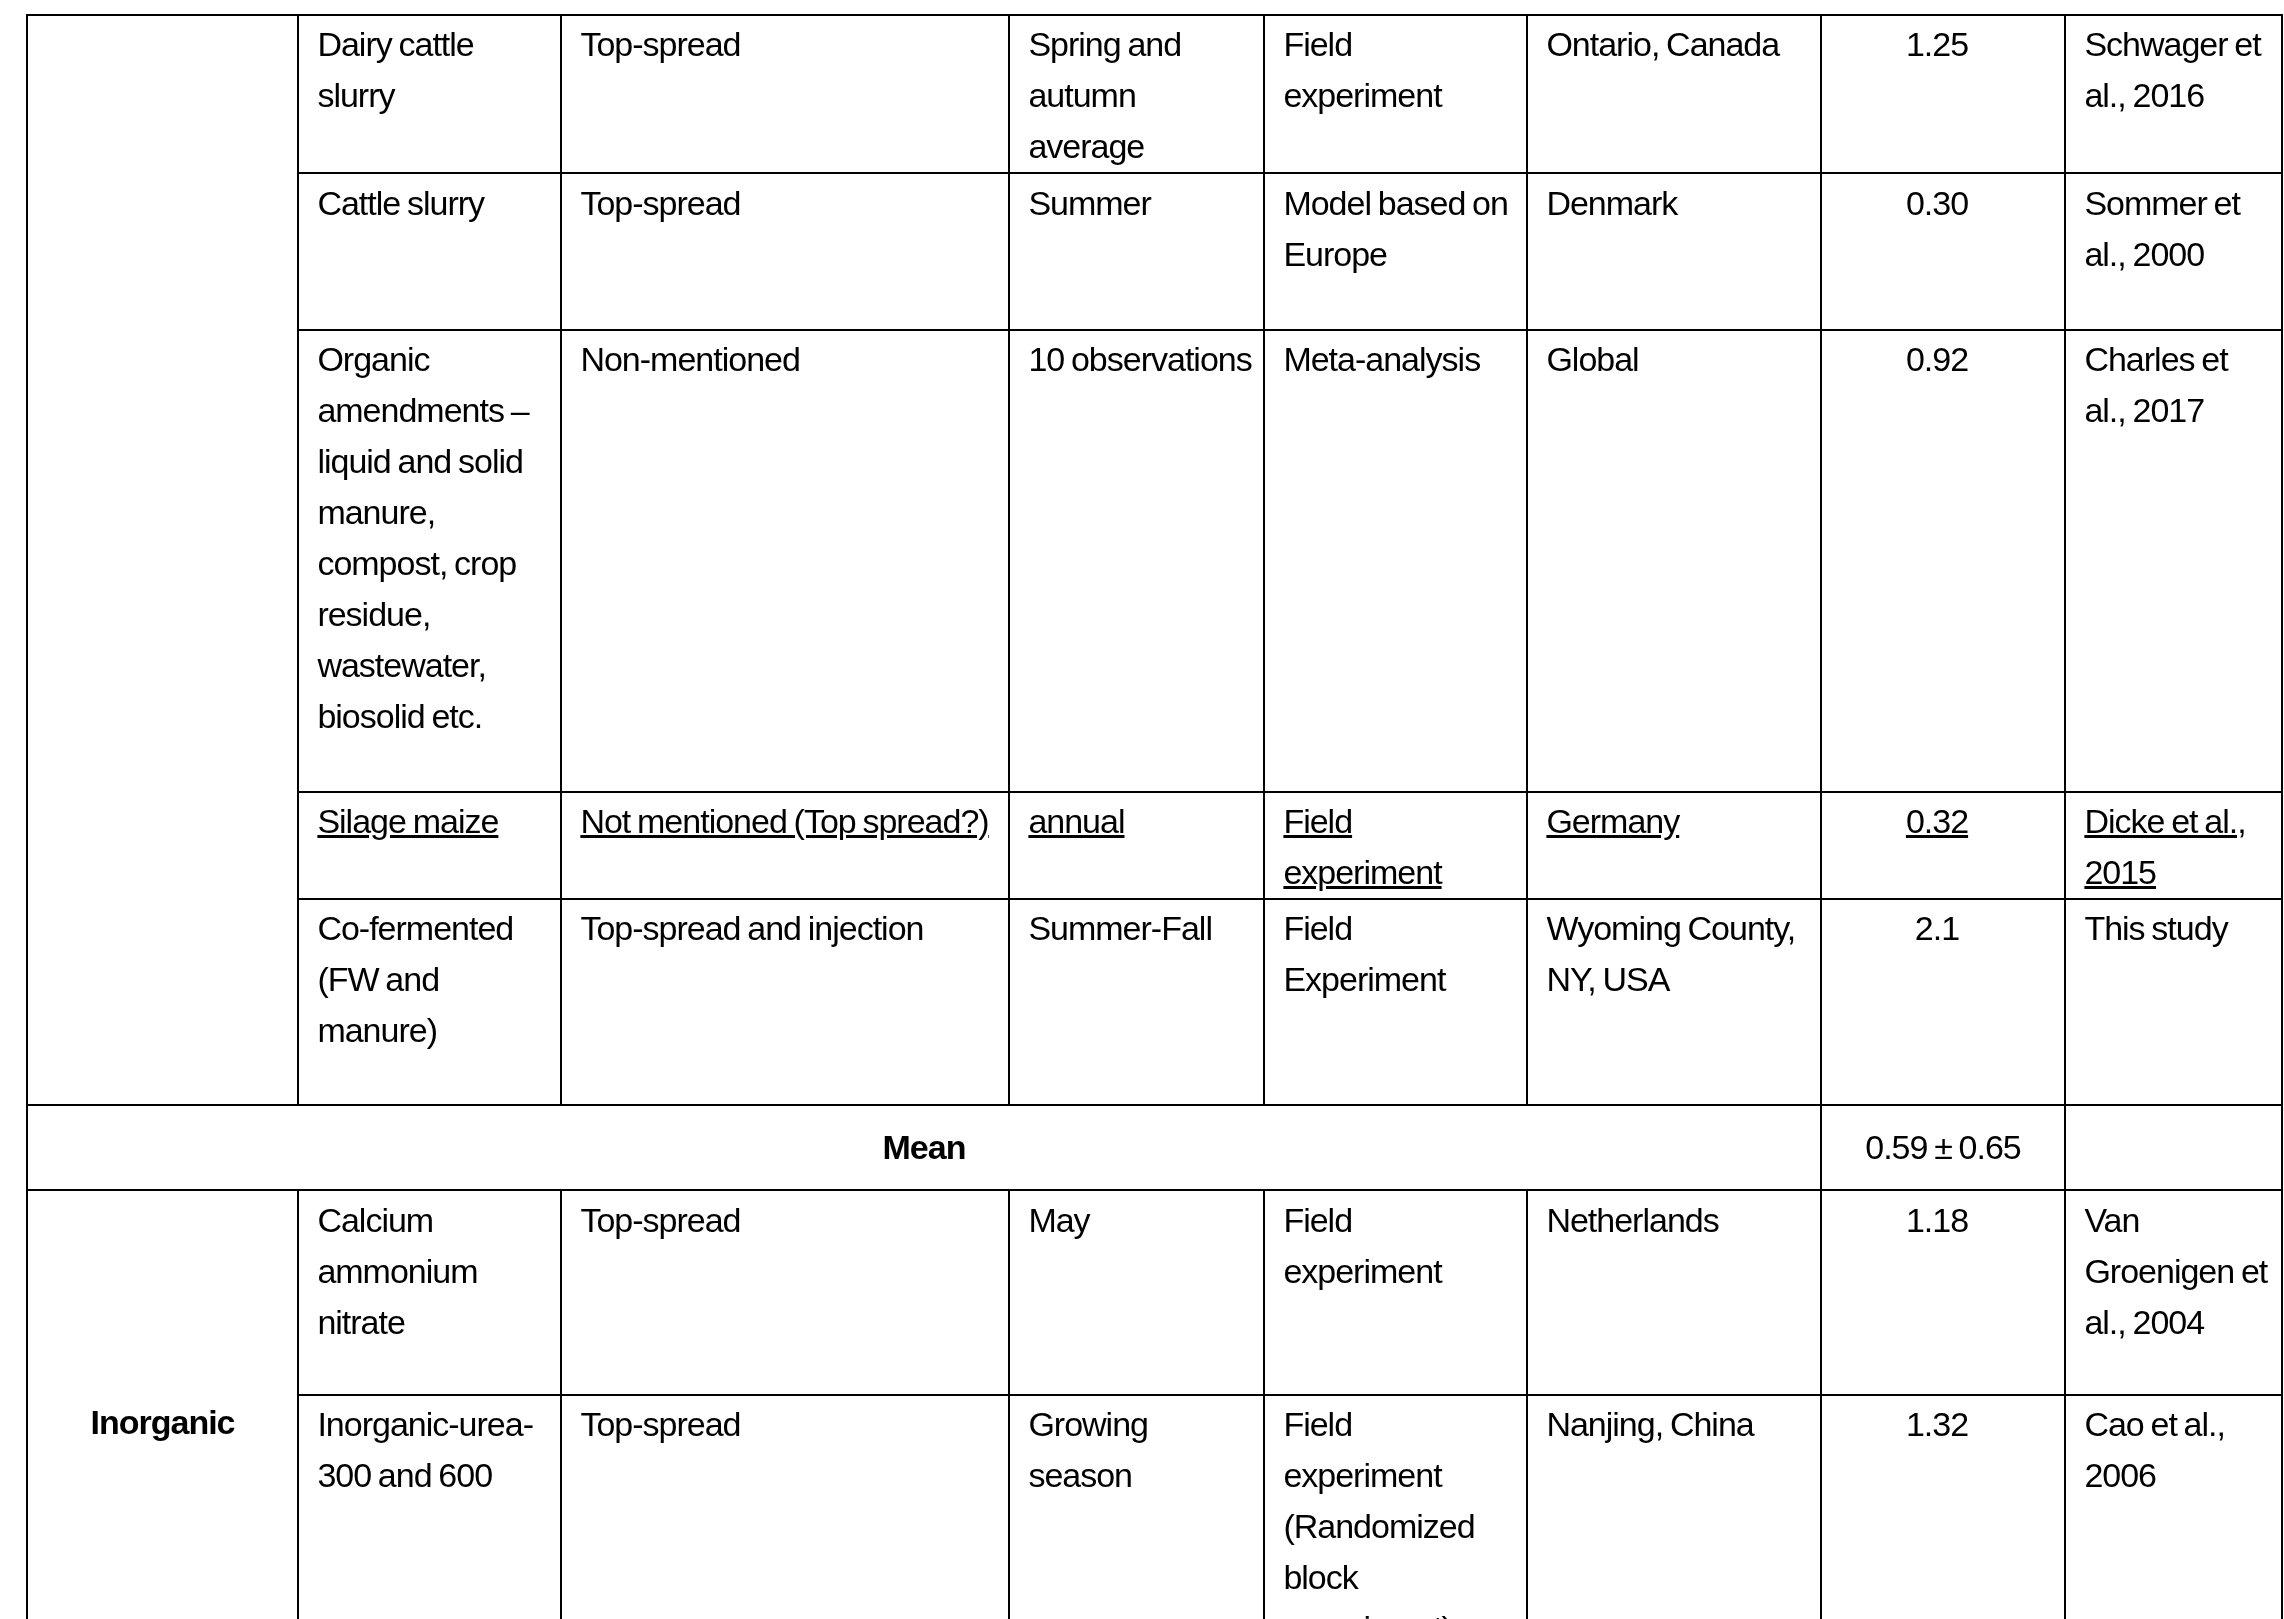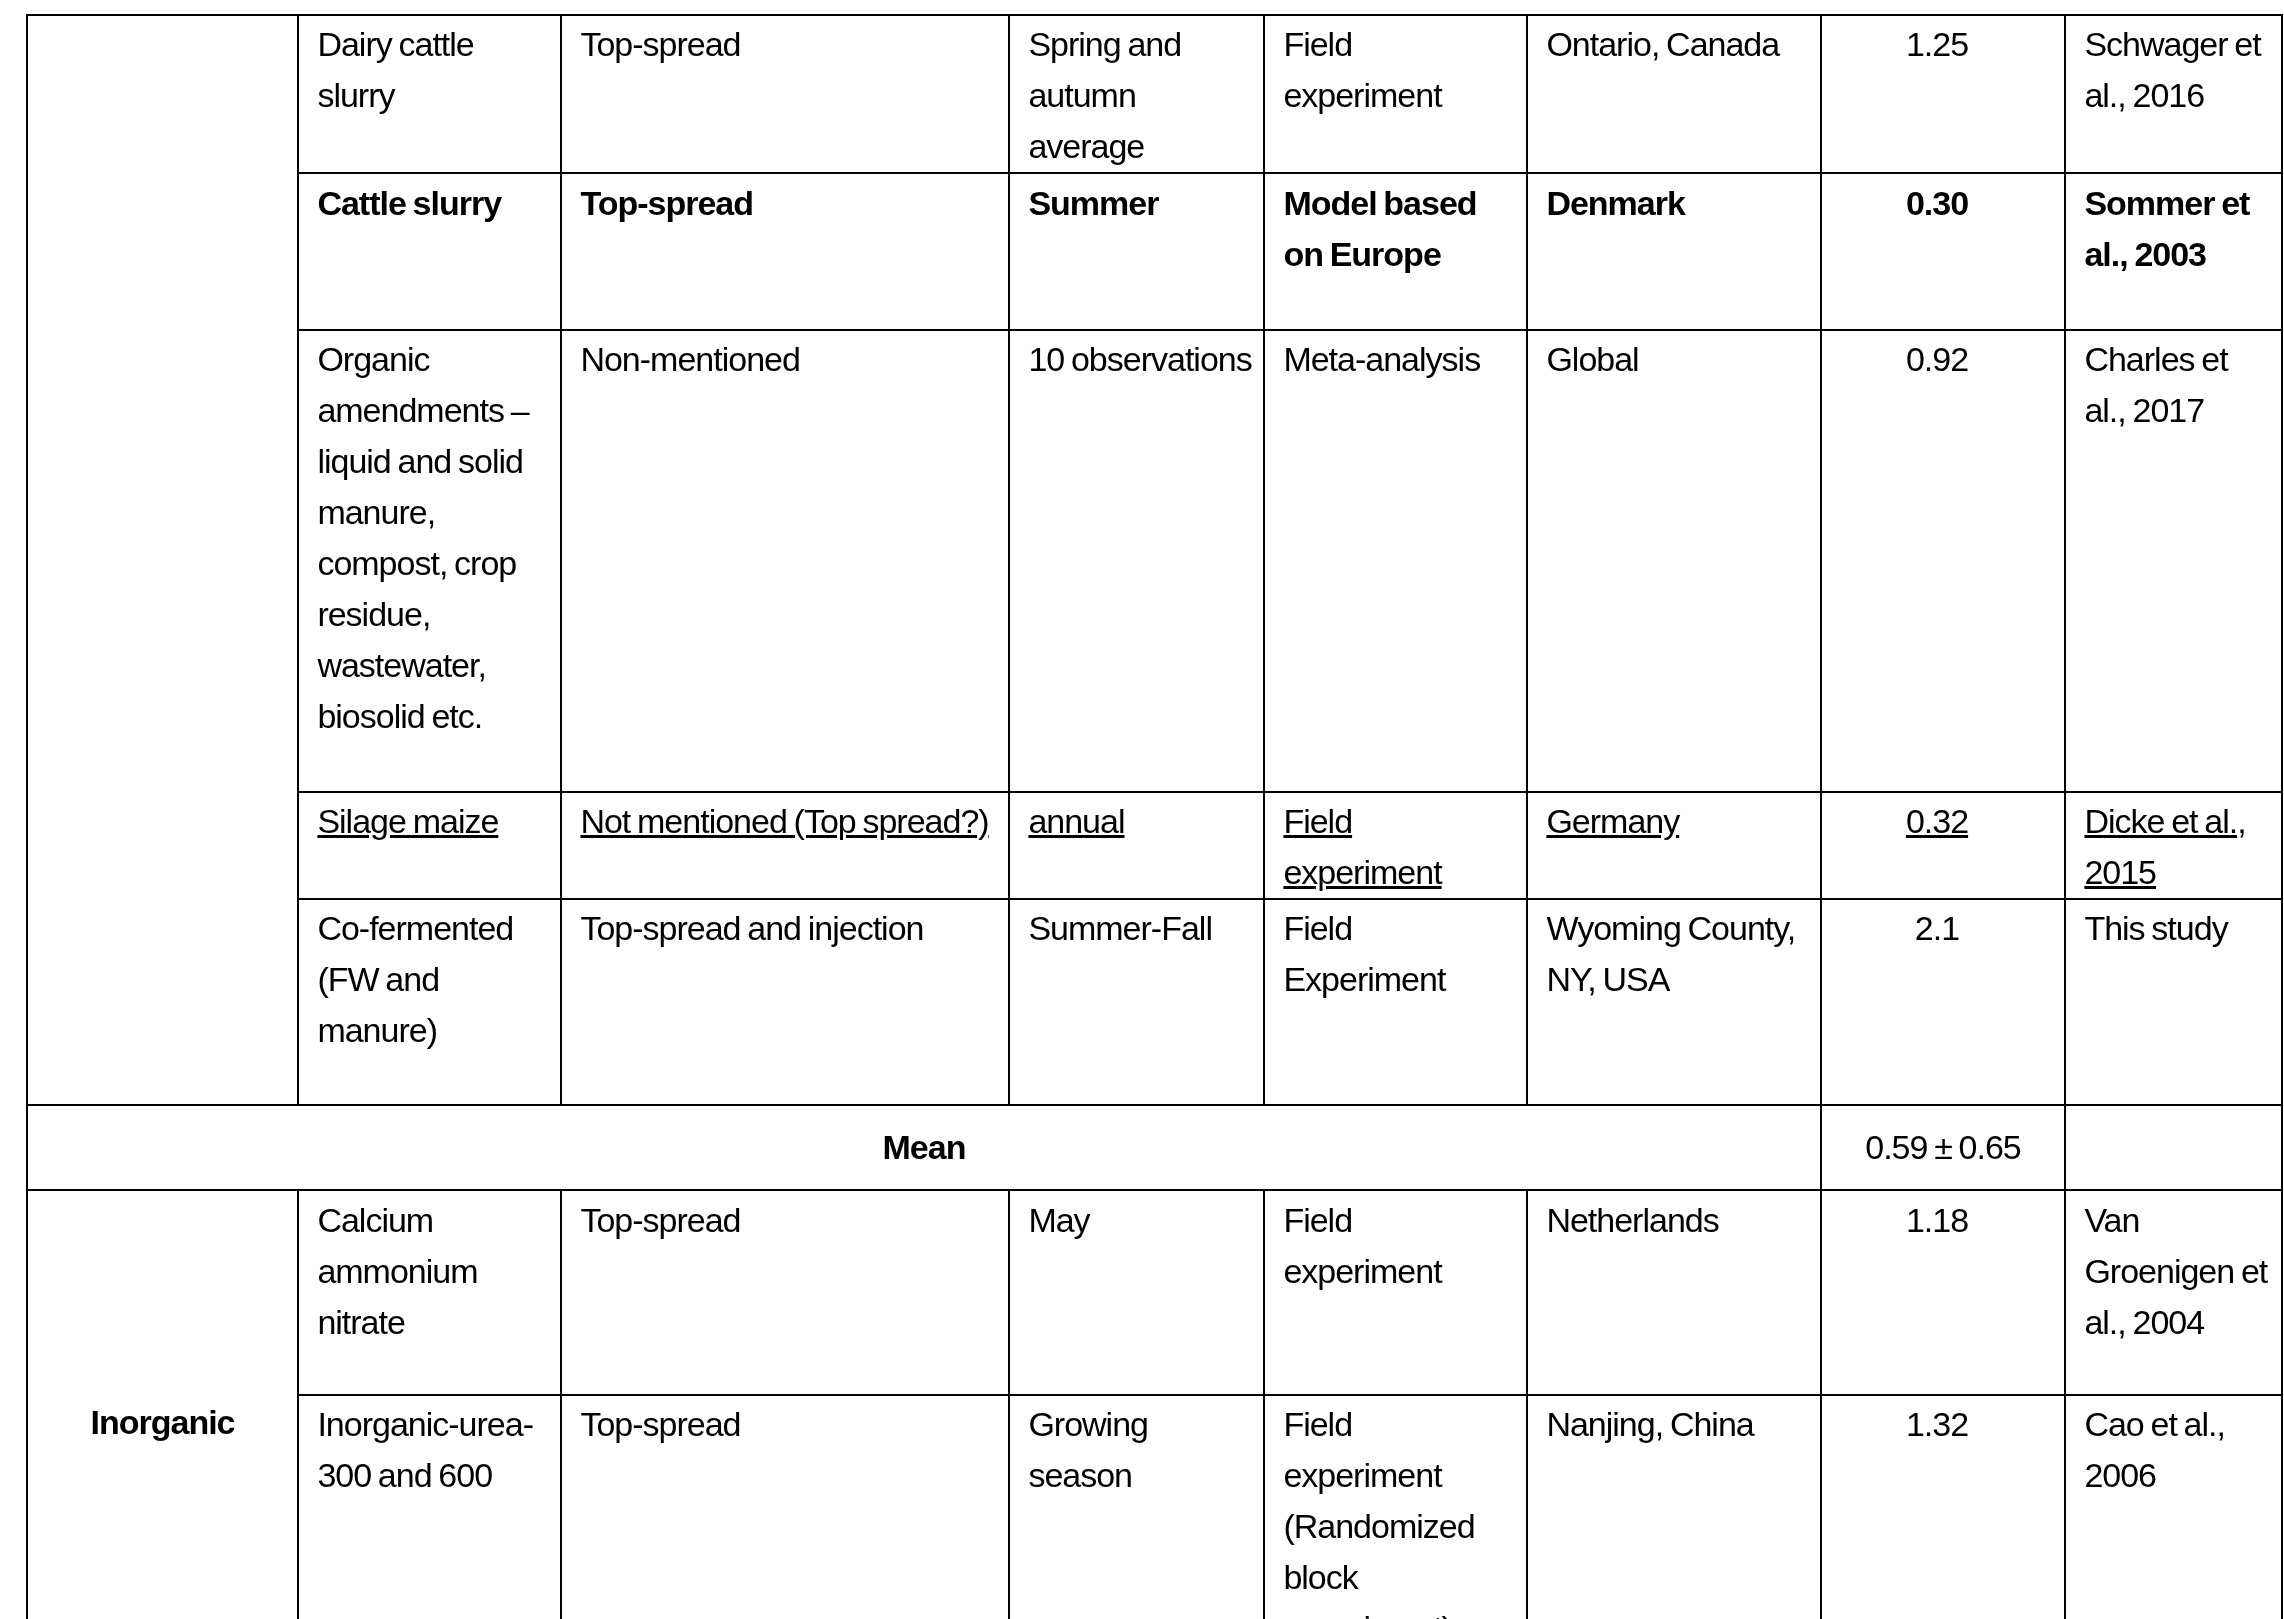--- a/index.html
+++ b/index.html
@@ -14,21 +14,21 @@
   td {
     border:2.5px solid #000; vertical-align:top;
     padding:3.3px 10px 0 18.4px; overflow:hidden;
     letter-spacing:-1px; word-spacing:-1.7px;margin-left:36px;
   }
   td.num { text-align:center; padding-left:0; padding-right:12px; }
   td.cat { vertical-align:middle; text-align:center; font-weight:bold; padding:0; }
   td.mean-label { text-align:center; font-weight:bold; padding:11px; vertical-align:middle; }
   td.mean-val { text-align:center; padding:16px; vertical-align:middle; }
   .row-a td { height:147px; }
-  .row-b td { height:151px;font-weight:bold; }
+  .row-b td { height:151px; }
   .row-c td { height:457px; }
   .row-d td { height:99px;text-decoration:underline; }
   .row-e td { height:201px;border-radius:28px; }
   .row-m td { height:50px; }
   .row-f td { height:199px; }
   .row-g td { height:255px; }
 </style>
 </head>
 <body>
 
@@ -56,21 +56,21 @@
     <td>Schwager et al., 2016</td>
   </tr>
 
   <tr class="row-b">
     <td>Cattle slurry</td>
     <td>Top-spread</td>
     <td>Summer</td>
     <td>Model based on Europe</td>
     <td>Denmark</td>
     <td class="num">0.30</td>
-    <td>Sommer et al., 2003</td>
+    <td>Sommer et al., 2000</td>
   </tr>
 
   <tr class="row-c">
     <td>Organic amendments – liquid and solid manure, compost, crop residue, wastewater, biosolid etc.</td>
     <td>Non-mentioned</td>
     <td>10 observations</td>
     <td>Meta-analysis</td>
     <td>Global</td>
     <td class="num">0.92</td>
     <td>Charles et al., 2017</td>

